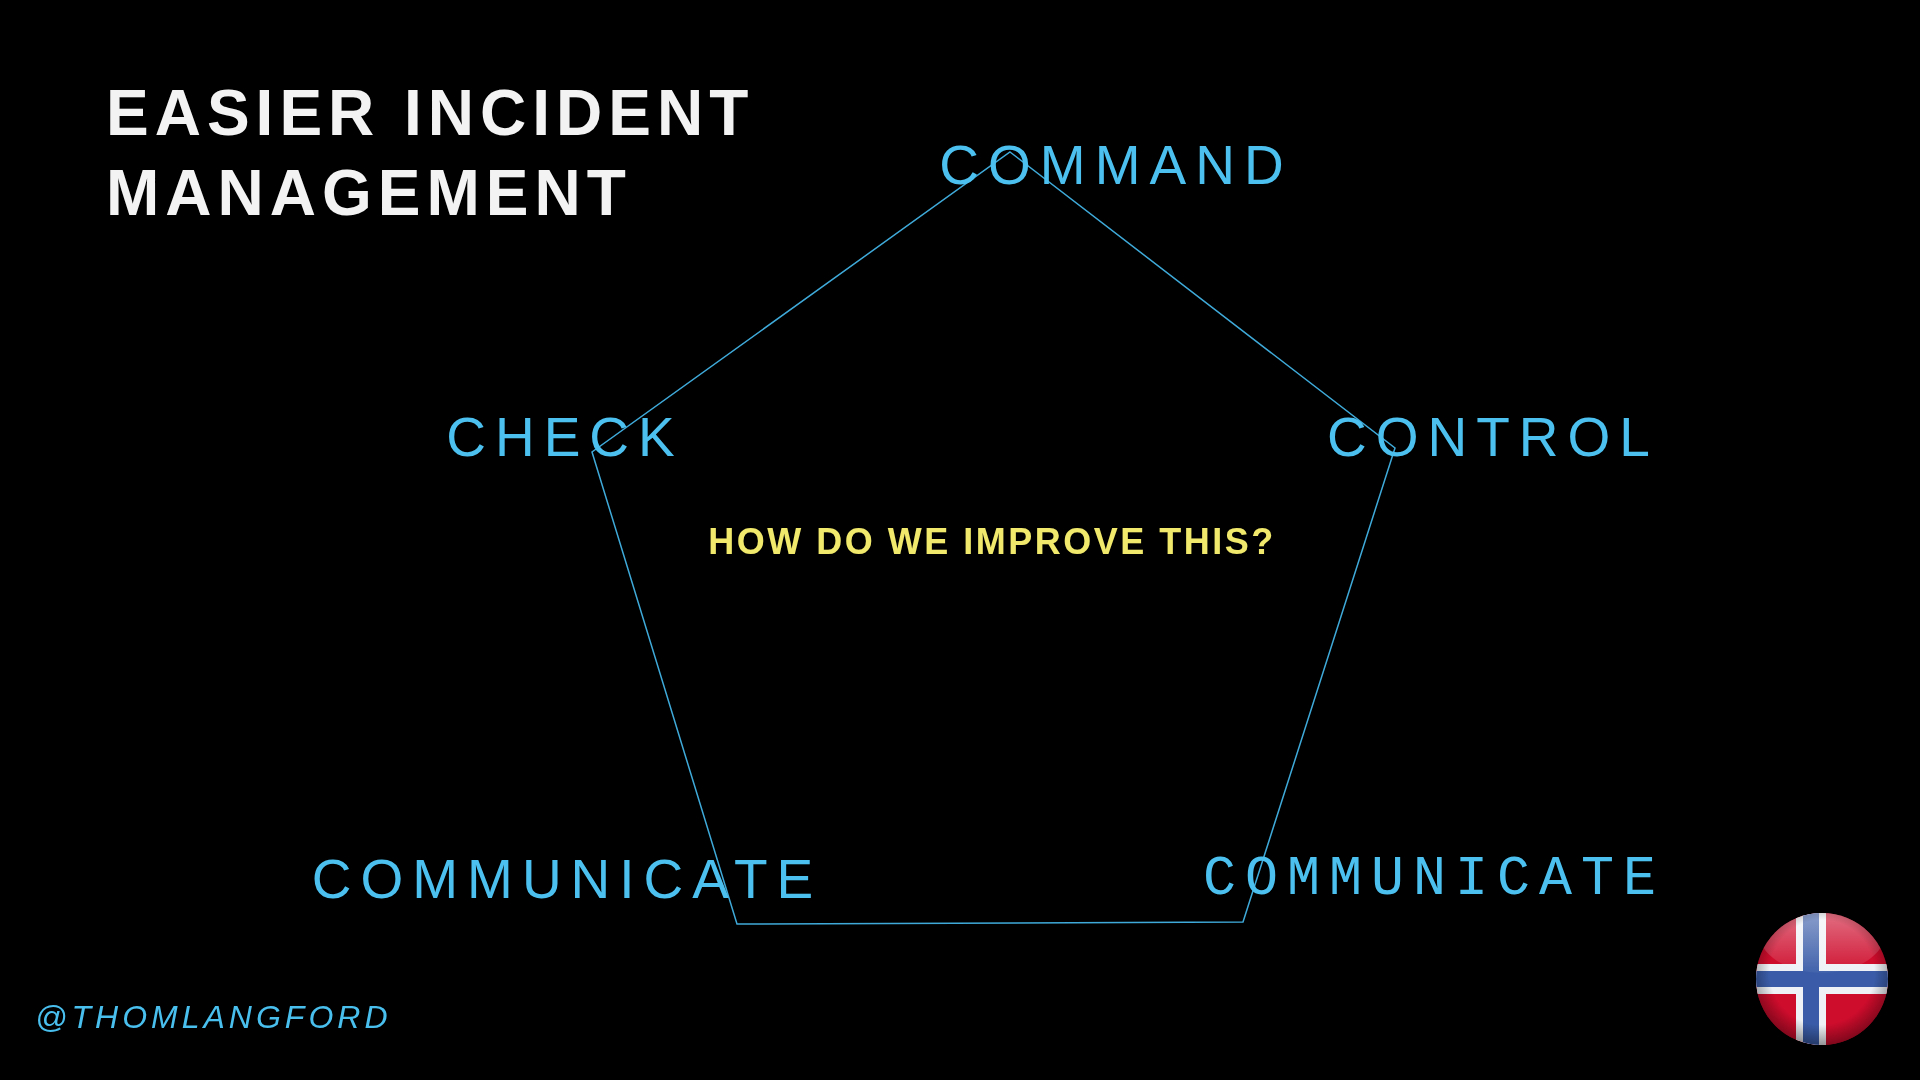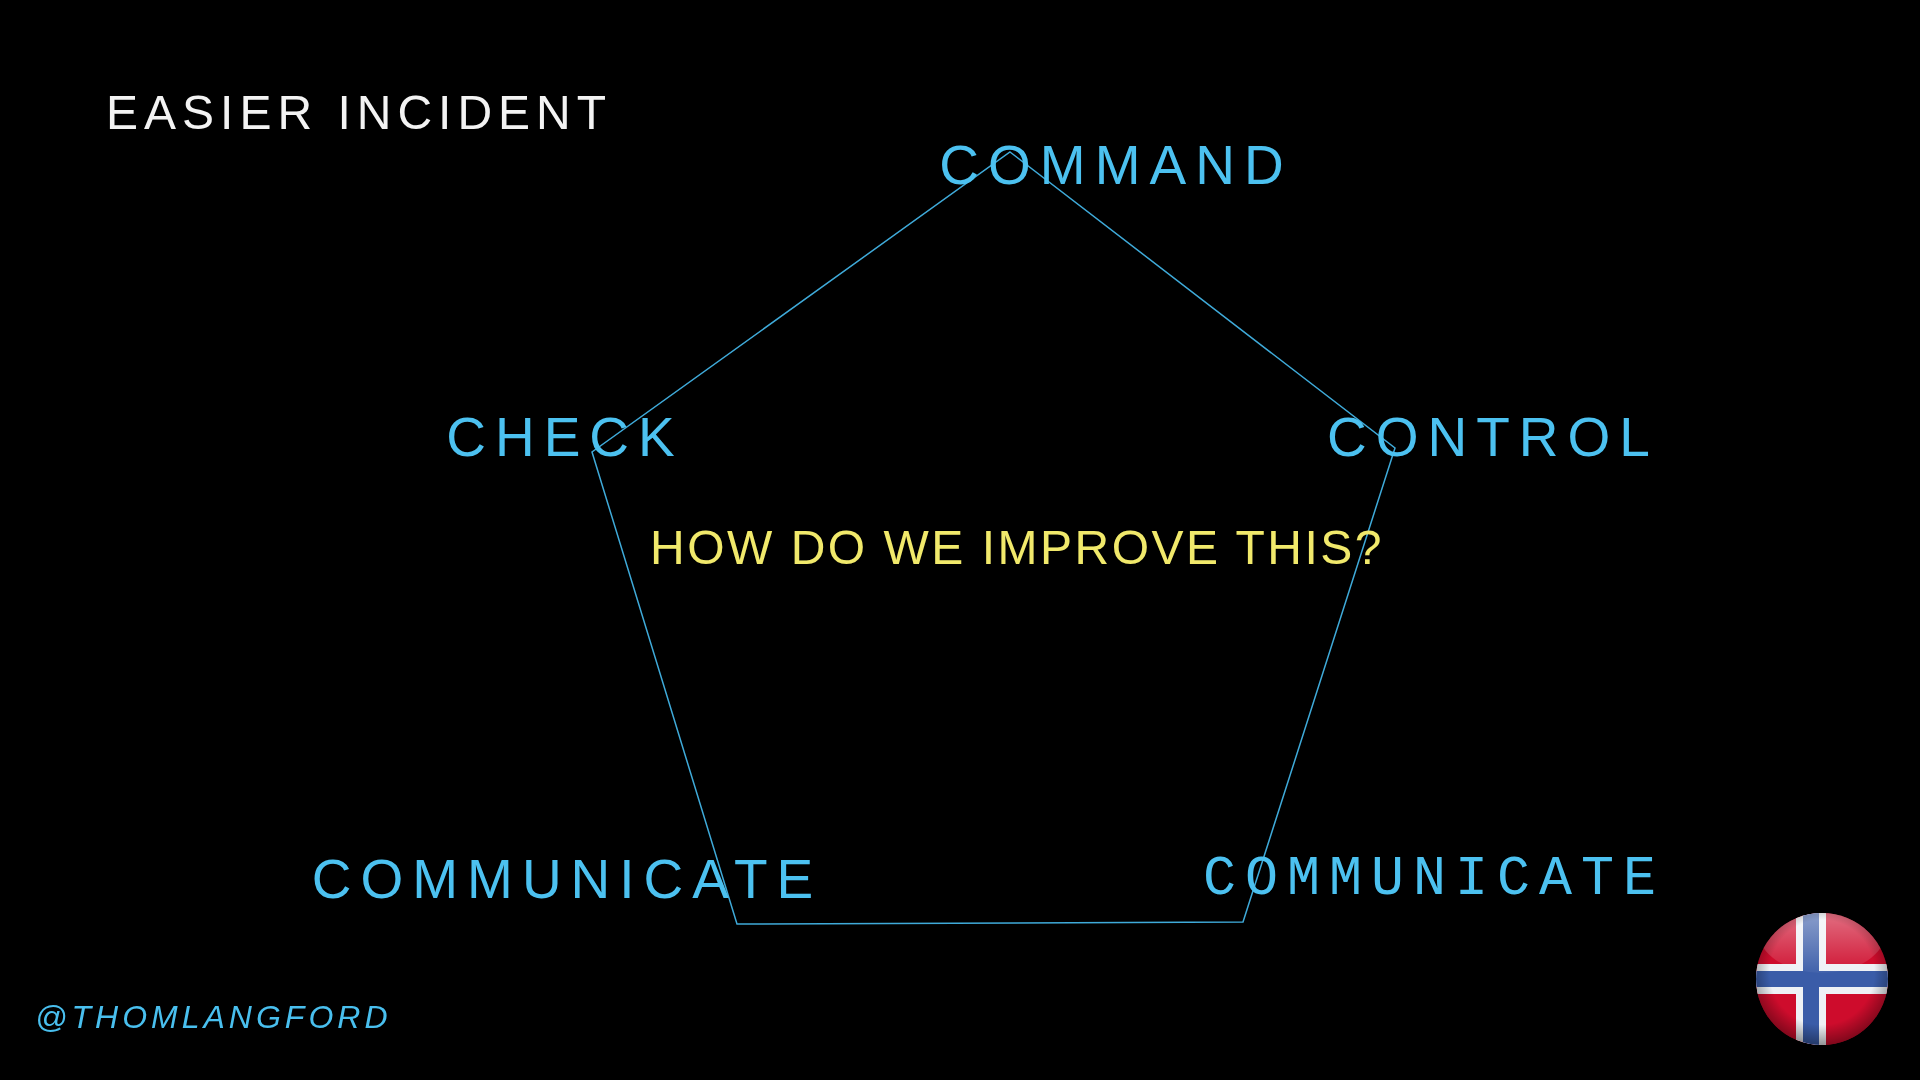--- a/index.html
+++ b/index.html
@@ -13,23 +13,23 @@
     position: relative;
     overflow: hidden;
     font-family: "Liberation Sans", sans-serif;
   }
   .abs { position: absolute; }
 
   
   .slide-title {
     left: 106px;
     top: 73px;
-    font-size: 48px;
+    font-size: 64px;
     line-height: 80px;
-    font-weight: 400;
+    font-weight: 700;
     letter-spacing: 6px;
     color: var(--title-color, #f3f3f3);
     white-space: nowrap;
   }
 
   
   .pentagon-svg {
     left: 0;
     top: 0;
     width: 1920px;
@@ -57,28 +57,27 @@
   .node-check       { left: 533px;  top: 410px; margin-left: 32px; }
   .node-control     { left: 1493px; top: 410px; }
   .node-collaborate { left: 567px;  top: 852px; }
   .node-communicate { left: 1434px; top: 852px; font-family: Liberation Mono, monospace; }
 
   
   .center-question {
     z-index: 2;
     left: 992px;
     top: 524px;
-    font-size: 48px;
+    font-size: 36px;
     line-height: 1;
-    font-weight: 400;
+    font-weight: 700;
     letter-spacing: 2.5px;
     color: var(--question-color, #f1e96b);
     white-space: nowrap;
     transform: translateX(-50%);
-    margin-left: 25px;
   }
 
   
   .footer-handle {
     z-index: 2;
     left: 35px;
     top: 1001px;
     font-size: 32px;
     line-height: 1;
     font-weight: 300;
@@ -95,20 +94,21 @@
     width: 132px;
     height: 132px;
     z-index: 2;
   }
 </style>
 </head>
 <body style="background: rgb(0, 0, 0);">
 
 <div class="abs slide-title">
   <div>EASIER INCIDENT</div>
+  <div>MANAGEMENT</div>
 </div>
 
 <svg class="abs pentagon-svg" viewBox="0 0 1920 1080">
   <polygon stroke="#42b3e5" points="1010,152 1395,448 1243,922 737,924 592,452"></polygon>
 </svg>
 
 <div class="abs node-label node-command">COMMAND</div>
 <div class="abs node-label node-control">CONTROL</div>
 <div class="abs node-label node-communicate">COMMUNICATE</div>
 <div class="abs node-label node-collaborate">COMMUNICATE</div>

